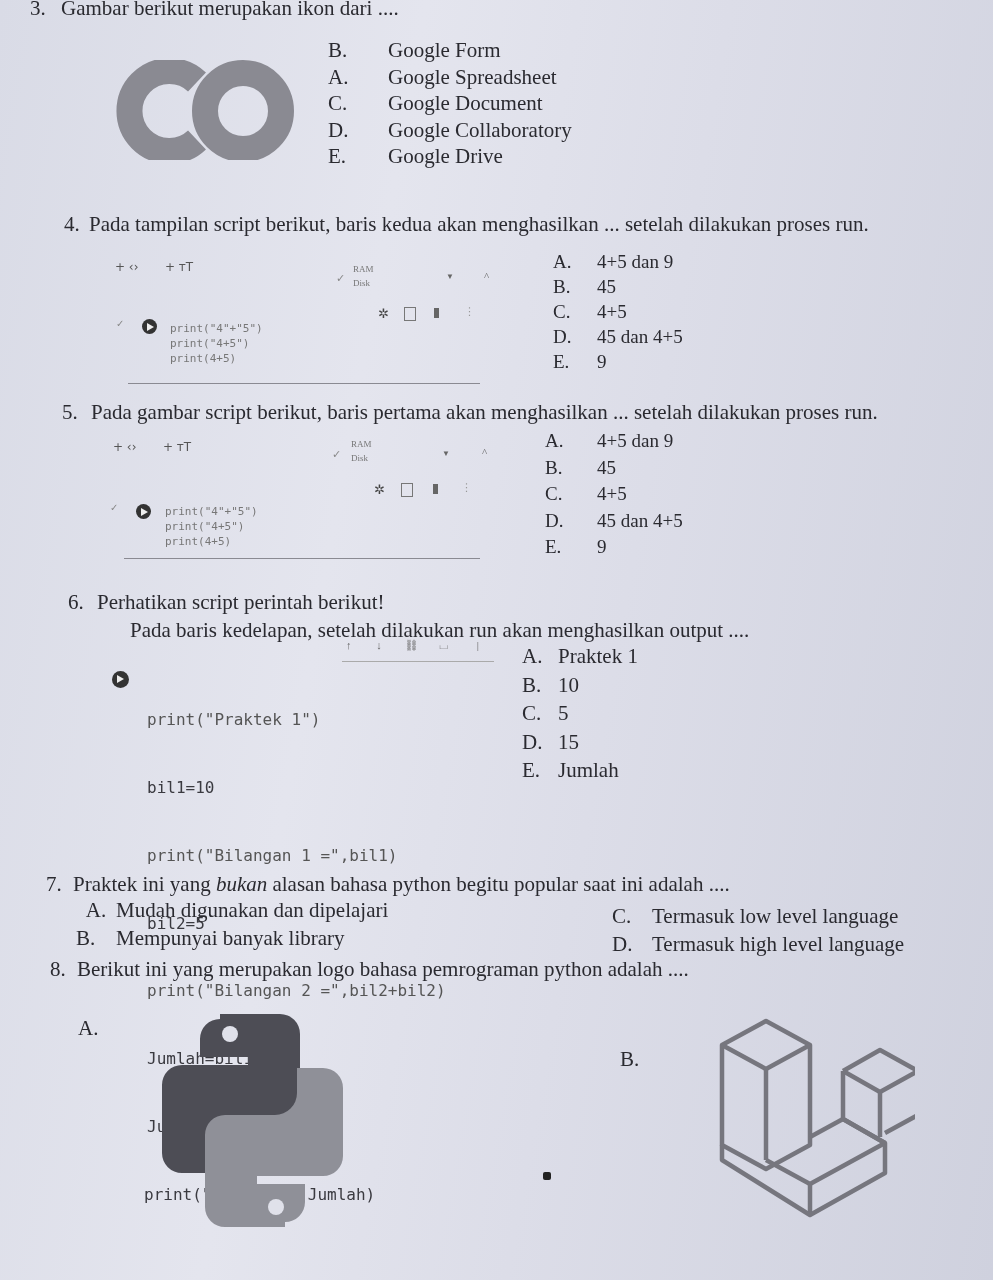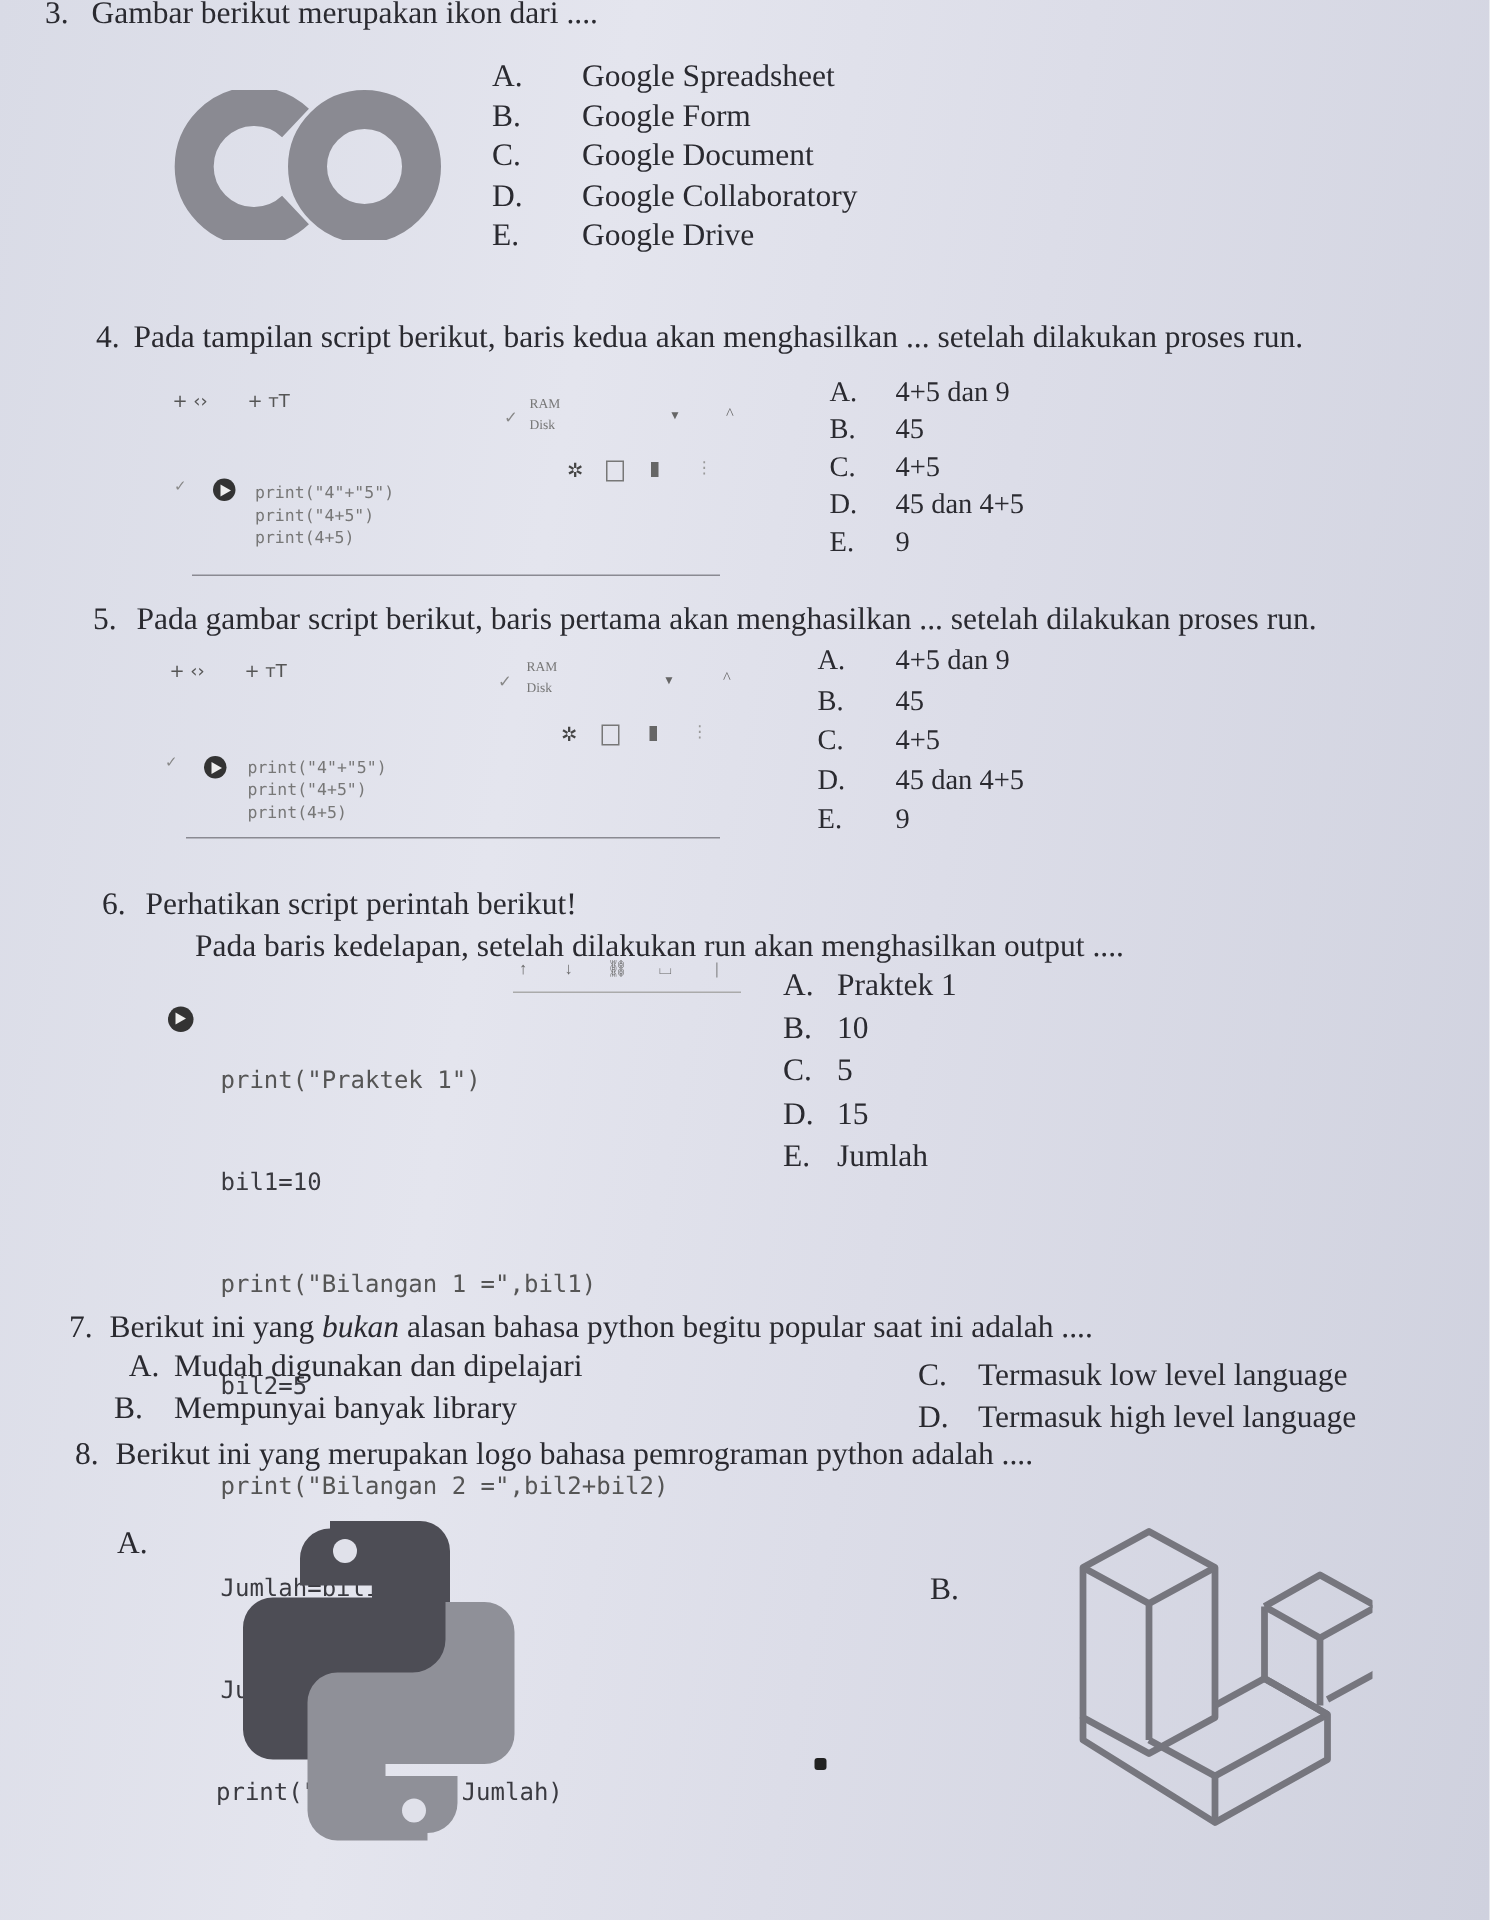--- a/index.html
+++ b/index.html
@@ -27,22 +27,22 @@
   <span>3.</span>
   <span style="margin-left:10px;">Gambar berikut merupakan ikon dari ....</span>
 </div>
 
 <svg class="abs" style="left:115px;top:60px;" width="180" height="100" viewBox="0 0 180 100">
   <path d="M82,22 A40,40 0 1,0 82,80" fill="none" stroke="#8a8a92" stroke-width="26"></path>
   <circle cx="128" cy="51" r="38" fill="none" stroke="#8a8a92" stroke-width="26"></circle>
 </svg>
 
 <div class="abs" style="left:328px;top:38px;">
+  <div class="opt" style="height:26.5px;"><span class="lbl" style="width:60px;">B.</span><span>Google Form</span></div>
   <div class="opt" style="height:26.5px;"><span class="lbl" style="width:60px;">A.</span><span>Google Spreadsheet</span></div>
-  <div class="opt" style="height:26.5px;"><span class="lbl" style="width:60px;">B.</span><span>Google Form</span></div>
   <div class="opt" style="height:26.5px;"><span class="lbl" style="width:60px;">C.</span><span>Google Document</span></div>
   <div class="opt" style="height:26.5px;"><span class="lbl" style="width:60px;">D.</span><span>Google Collaboratory</span></div>
   <div class="opt" style="height:26.5px;"><span class="lbl" style="width:60px;">E.</span><span>Google Drive</span></div>
 </div>
 
 <div class="abs qtext" style="left:64px;top:212px;">
   <span>4.</span>
   <span style="margin-left:4px;">Pada tampilan script berikut, baris kedua akan menghasilkan ... setelah dilakukan proses run.</span>
 </div>
 
@@ -143,21 +143,21 @@
 <div class="abs" style="left:522px;top:644px;">
   <div class="opt" style="height:28.5px;"><span class="lbl" style="width:36px;">A.</span><span>Praktek 1</span></div>
   <div class="opt" style="height:28.5px;"><span class="lbl" style="width:36px;">B.</span><span>10</span></div>
   <div class="opt" style="height:28.5px;"><span class="lbl" style="width:36px;">C.</span><span>5</span></div>
   <div class="opt" style="height:28.5px;"><span class="lbl" style="width:36px;">D.</span><span>15</span></div>
   <div class="opt" style="height:28.5px;"><span class="lbl" style="width:36px;">E.</span><span>Jumlah</span></div>
 </div>
 
 <div class="abs qtext" style="left:46px;top:872px;">
   <span>7.</span>
-  <span style="margin-left:6px;"><span>Berikut ini yang </span><i>bukan</i><span> alasan bahasa python begitu popular saat ini adalah ....</span></span>
+  <span style="margin-left:6px;"><span>Praktek ini yang </span><i>bukan</i><span> alasan bahasa python begitu popular saat ini adalah ....</span></span>
 </div>
 <div class="abs opt" style="left:76px;top:898px;text-align:center;"><span class="lbl" style="width:40px;">A.</span><span>Mudah digunakan dan dipelajari</span></div>
 <div class="abs opt" style="left:76px;top:926px;"><span class="lbl" style="width:40px;">B.</span><span>Mempunyai banyak library</span></div>
 <div class="abs opt" style="left:612px;top:904px;"><span class="lbl" style="width:40px;">C.</span><span>Termasuk low level language</span></div>
 <div class="abs opt" style="left:612px;top:932px;"><span class="lbl" style="width:40px;">D.</span><span>Termasuk high level language</span></div>
 
 <div class="abs qtext" style="left:50px;top:957px;">
   <span>8.</span>
   <span style="margin-left:6px;margin-top:27px;">Berikut ini yang merupakan logo bahasa pemrograman python adalah ....</span>
 </div>

